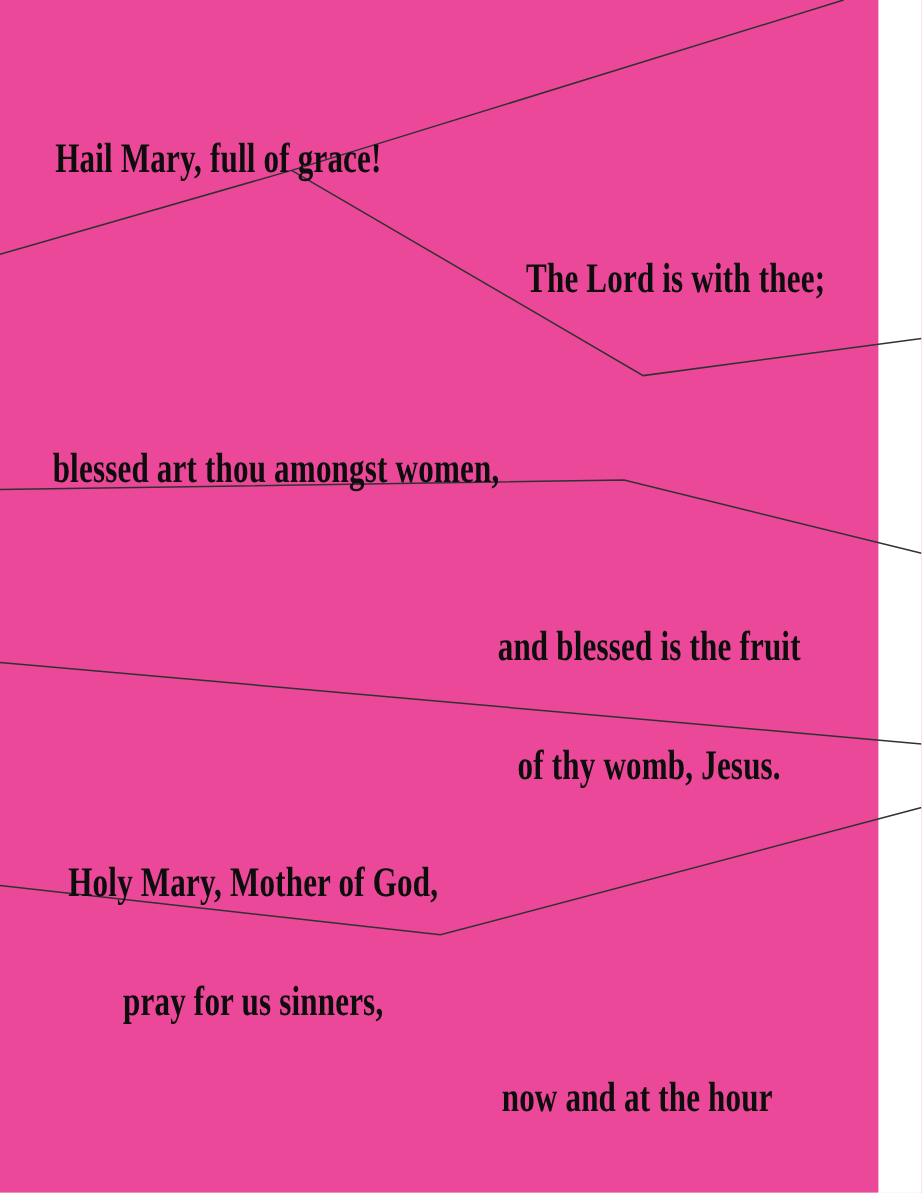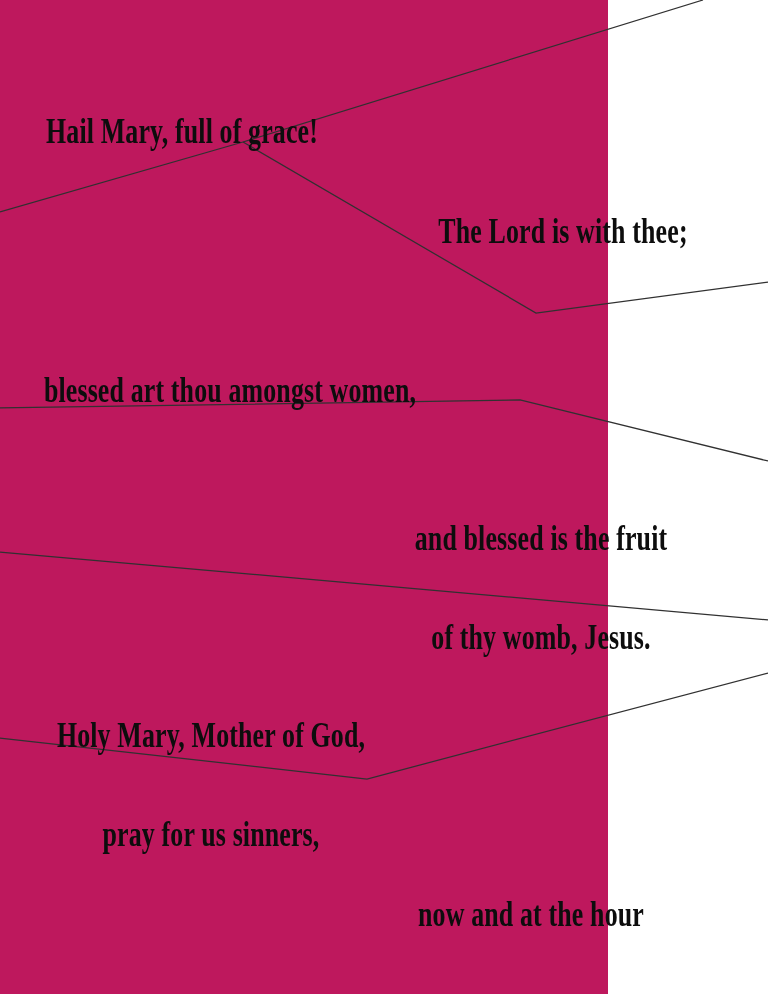--- a/index.html
+++ b/index.html
@@ -5,23 +5,23 @@
   html, body {
     margin: 0;
     padding: 0;
     width: 768px;
     height: 994px;
     overflow: hidden;
     background: #ffffff;
   }
   .page {
     position: relative;
-    width: 608px;
+    width: 732px;
     height: 994px;
-    background: #be185d;
+    background: #ec4899;
     font-family: "Liberation Serif", "DejaVu Serif", serif;
   }
   svg.folds {
     position: absolute;
     left: 0;
     top: 0;
     width: 768px;
     height: 994px;
     display: block;
   }

